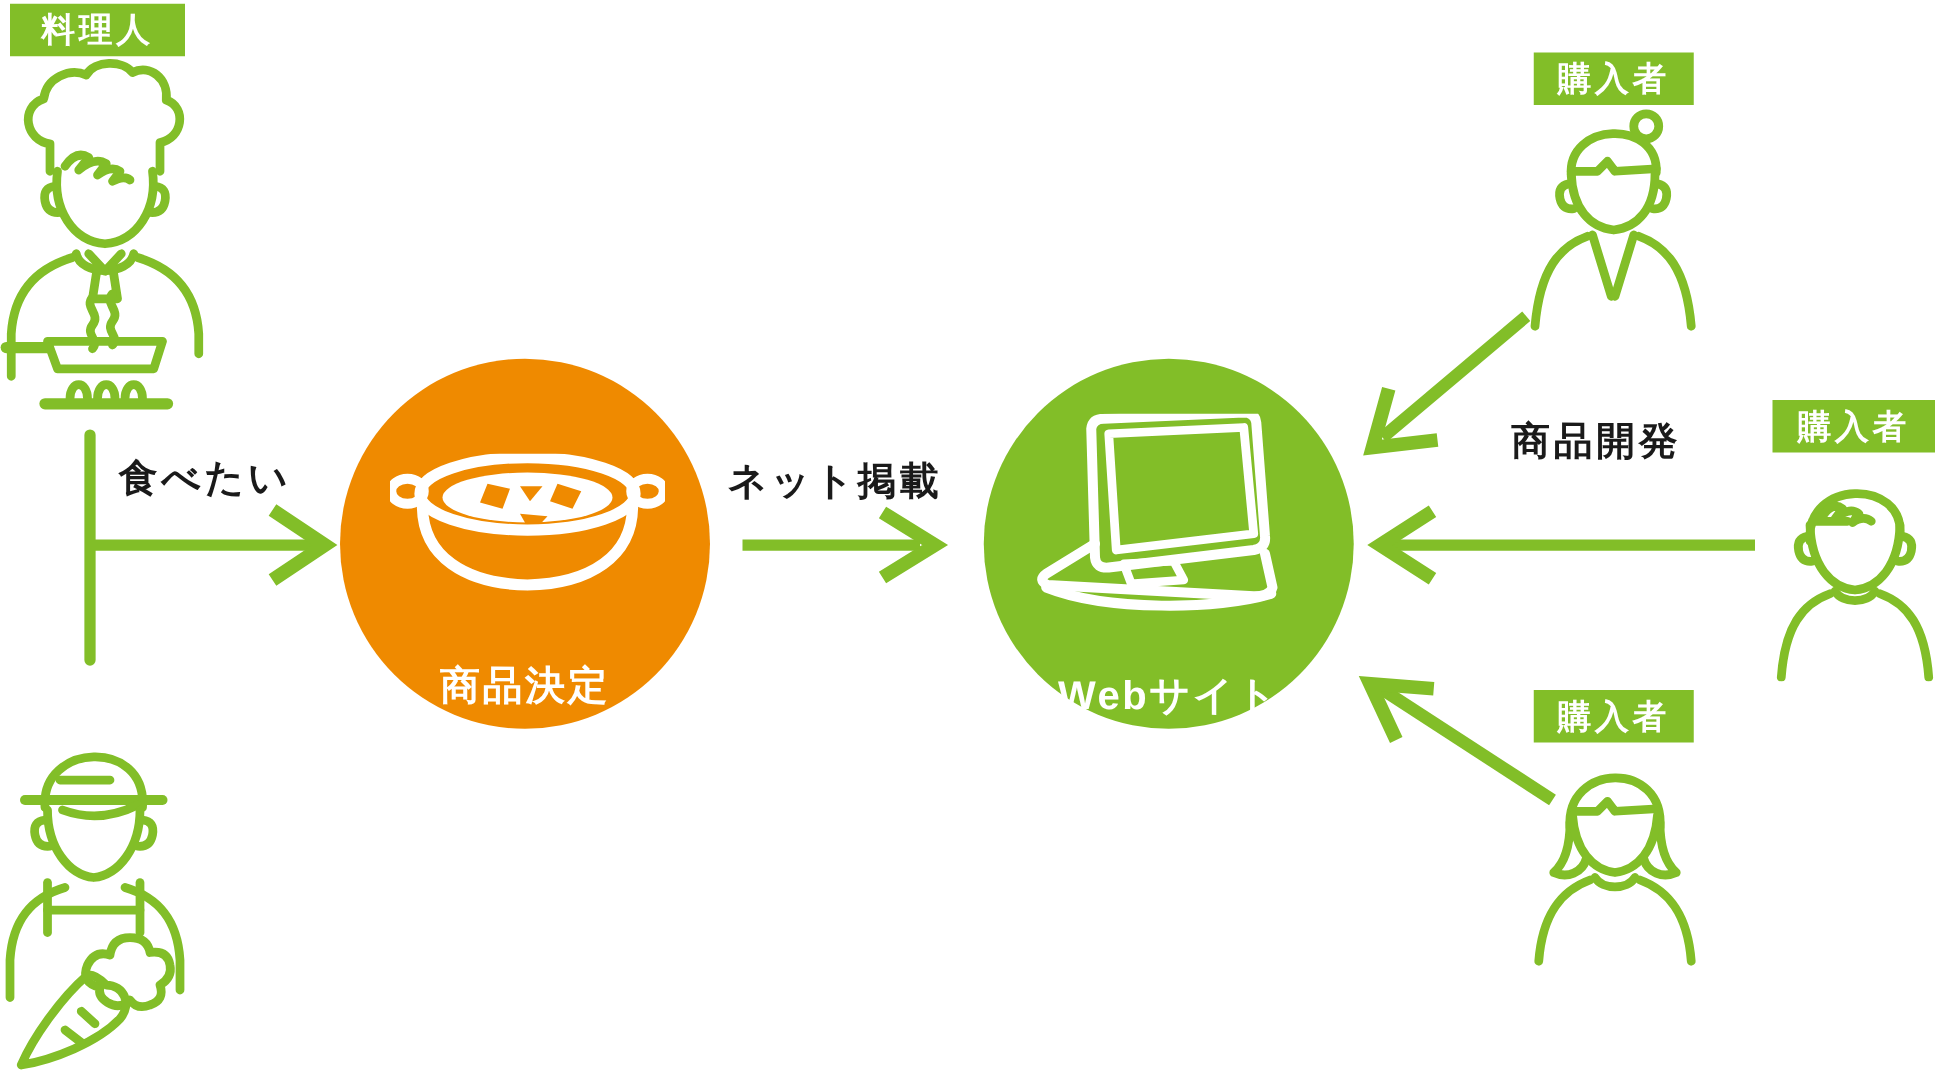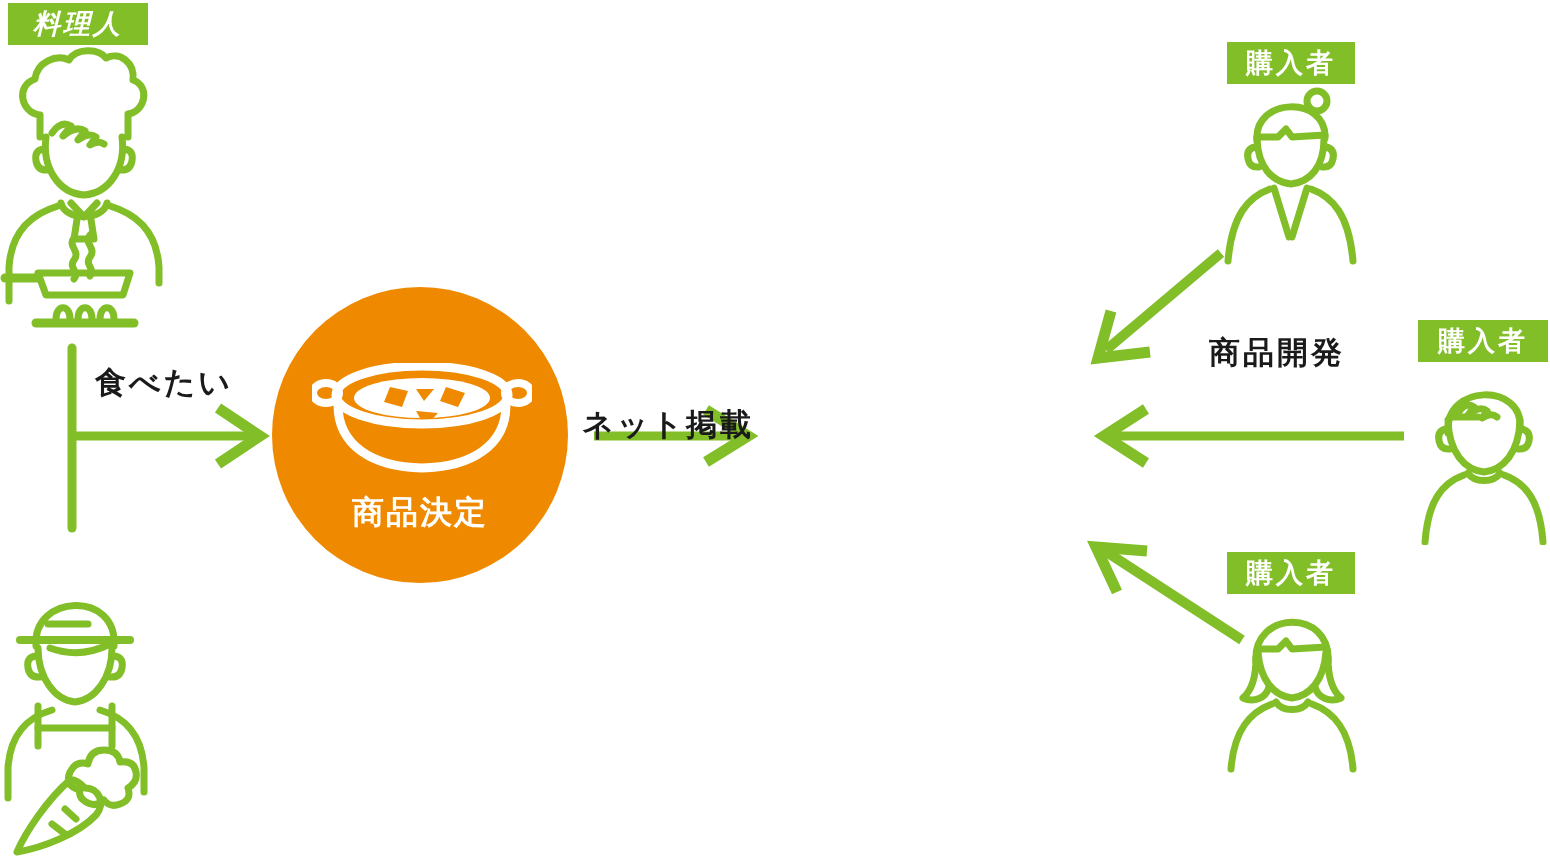--- a/index.html
+++ b/index.html
@@ -22,36 +22,36 @@
     position:absolute;color:var(--text);font-weight:bold;font-size:31px;
     letter-spacing:3px;white-space:nowrap;text-align:center;
   }
   .circle{
     position:absolute;width:296px;height:296px;border-radius:50%;
   }
   .circle.orange{background:var(--orange);}
   .circle.green{background:var(--green);}
   .circle-label{
     position:absolute;left:0;width:100%;text-align:center;color:#fff;
-    font-weight:bold;font-size:32px;letter-spacing:2px;
+    font-weight:bold;font-size:32px;letter-spacing:2px;margin-top:36px;
   }
   svg{display:block;}
   .g-stroke{stroke:var(--green);fill:none;}
   .w-stroke{stroke:#fff;fill:none;}
   .w-fill{fill:#fff;stroke:none;}
   .o-fill{fill:var(--orange);stroke:none;}
   .rc{stroke-linecap:round;stroke-linejoin:round;}
   .bc{stroke-linecap:butt;stroke-linejoin:miter;}
 </style>
 </head>
 <body>
 
 <div class="canvas">
 
-  <div class="badge" style="left:8px;top:3px;width:140px;height:42px;font-style:italic;">
+  <div class="badge" style="left:8px;top:3px;width:140px;height:42px;">
     <span>料理人</span>
   </div>
 
   <svg class="abs" style="left:0;top:45px;" width="230" height="290" viewBox="0 0 230 290">
     <g class="g-stroke rc" stroke-width="7">
 
       <path d="M40,92 V70 C21,68 15,41 35,34 C37,17 56,9 69,15 C76,3 98,3 106,13 C120,6 135,18 133,35 C150,41 146,66 128,69 V92"></path>
 
       <path d="M52,88 q9,-13 19,-7 l-8,10 q13,-11 22,-5 l-7,9 q11,-8 18,-3 l-6,8 q9,-5 14,-1"></path>
 
@@ -128,40 +128,57 @@
       <path class="g-stroke bc" stroke-width="10" d="M1221,253 L1106,350"></path>
       <path class="g-stroke bc" stroke-width="11" d="M1150,352 L1098,358 L1111,311"></path>
     </g>
     <g>
       <path class="g-stroke bc" stroke-width="10" d="M1242,640 L1105,551"></path>
       <path class="g-stroke bc" stroke-width="11" d="M1147,551 L1096,547 L1117,592"></path>
     </g>
   </svg>
 
   <div class="flow-label" style="left:64px;top:362px;width:200px;">食べたい</div>
-  <div class="flow-label" style="left:568px;top:364px;width:200px;margin-top:40px;">ネット掲載</div>
+  <div class="flow-label" style="left:568px;top:364px;width:200px;">ネット掲載</div>
   <div class="flow-label" style="left:1177px;top:332px;width:200px;">商品開発</div>
 
   <div class="circle orange" style="left:272px;top:287px;">
     <svg class="abs" style="left:40px;top:76px;" width="220" height="112" viewBox="0 0 220 112">
       <ellipse class="w-fill" cx="110" cy="35" rx="68" ry="20"></ellipse>
       <polygon class="o-fill" points="78,24 96,28 90,44 72,39"></polygon>
       <polygon class="o-fill" points="104,26 122,26 112,38"></polygon>
       <polygon class="o-fill" points="134,24 153,30 146,44 128,38"></polygon>
       <polygon class="o-fill" points="104,48 126,50 113,64"></polygon>
       <g class="w-stroke rc">
         <ellipse cx="110" cy="32" rx="86" ry="29" stroke-width="9"></ellipse>
         <ellipse cx="14" cy="30" rx="13" ry="10" stroke-width="8"></ellipse>
         <ellipse cx="206" cy="30" rx="13" ry="10" stroke-width="8"></ellipse>
         <path d="M26,42 C26,82 60,104 110,105 C160,104 194,82 194,42" stroke-width="9"></path>
       </g>
     </svg>
     <div class="circle-label" style="top:204px;">商品決定</div>
   </div>
 
+  <div class="circle green" style="left:787px;top:287px;">
+    <svg class="abs" style="left:38px;top:44px;" width="200" height="165" viewBox="0 0 200 165">
+      <g class="w-stroke rc" stroke-width="8">
+
+        <path d="M48,12 Q49,4 58,4 L170,-1 Q179,-1 180,7 L187,98 Q188,107 178,109 L62,123 Q52,124 51,115 Z"></path>
+
+        <path d="M62,16 L170,11 L178,96 L68,109 Z" stroke-width="7"></path>
+
+        <path d="M51,104 L12,128 Q5,133 13,137 L178,146 Q191,146 193,139 L187,112"></path>
+
+        <path d="M74,120 L114,118 L122,133 L80,136 Z" stroke-width="7"></path>
+
+        <path d="M12,139 C60,158 150,157 192,144"></path>
+      </g>
+    </svg>
+    <div class="circle-label" style="top:212px;">Webサイト</div>
+  </div>
 
   <div class="badge" style="left:1227px;top:42px;width:128px;height:42px;">
     <span>購入者</span>
   </div>
   <svg class="abs" style="left:1218px;top:85px;" width="145" height="180" viewBox="0 0 145 180">
     <g class="g-stroke rc" stroke-width="7">
       <circle cx="99" cy="16" r="10"></circle>
       <path d="M39,56 C35,12 109,10 107,53"></path>
       <path d="M39,52 L60,52 L68,44 L74,52 L107,50"></path>
       <path d="M39,54 C40,82 54,97 73,99 C92,97 106,82 106,54"></path>

